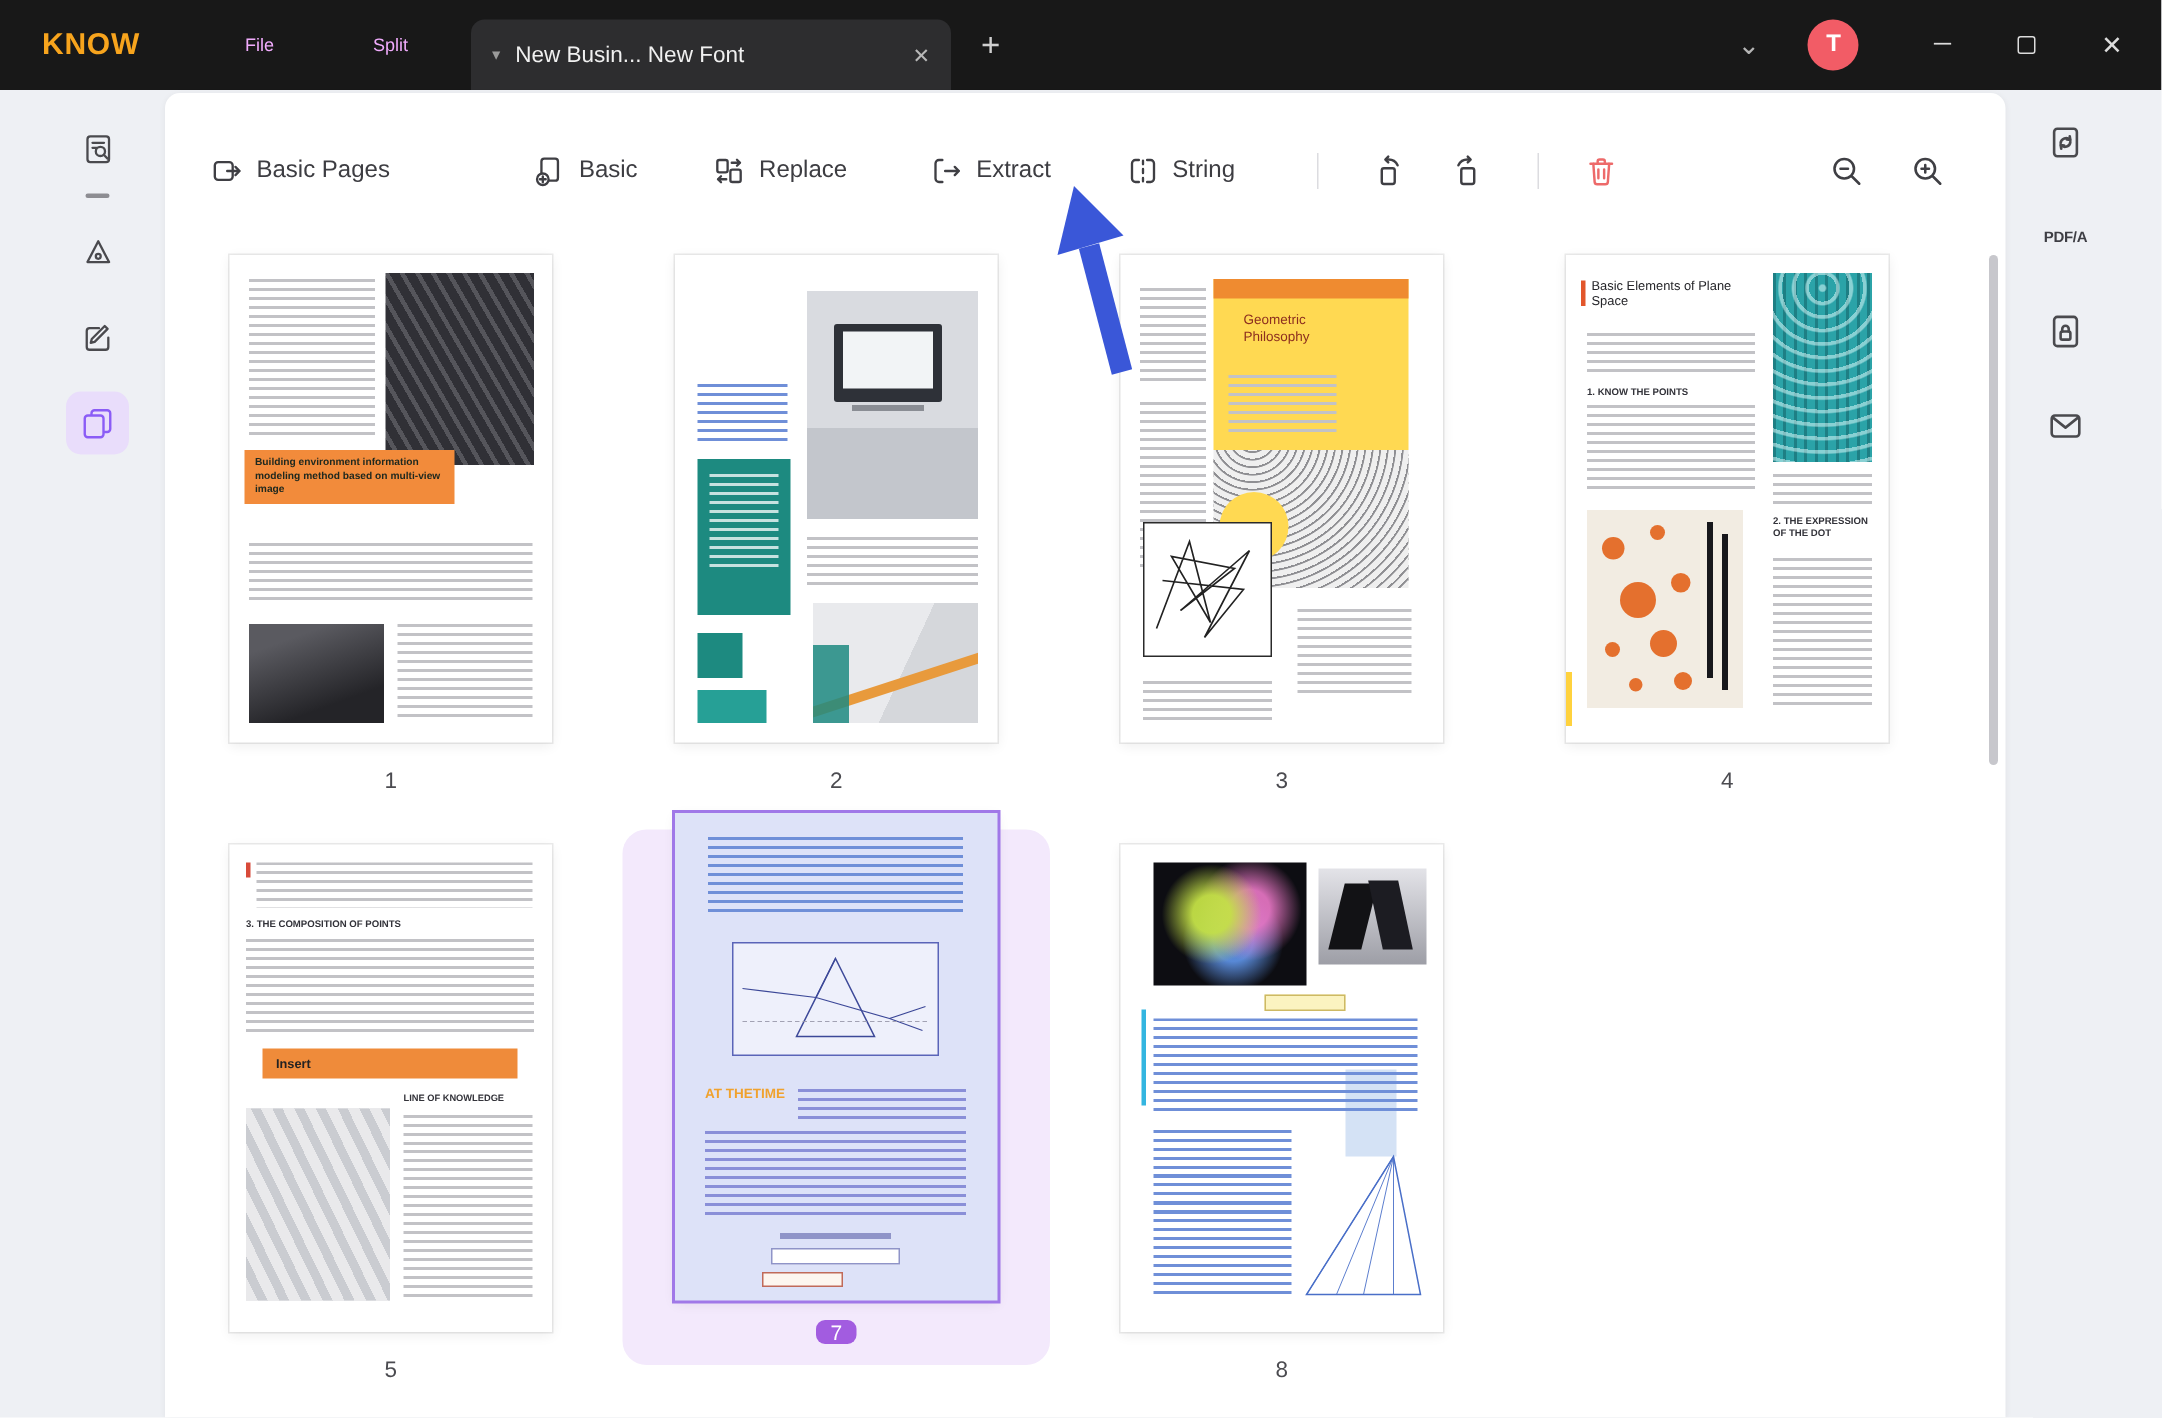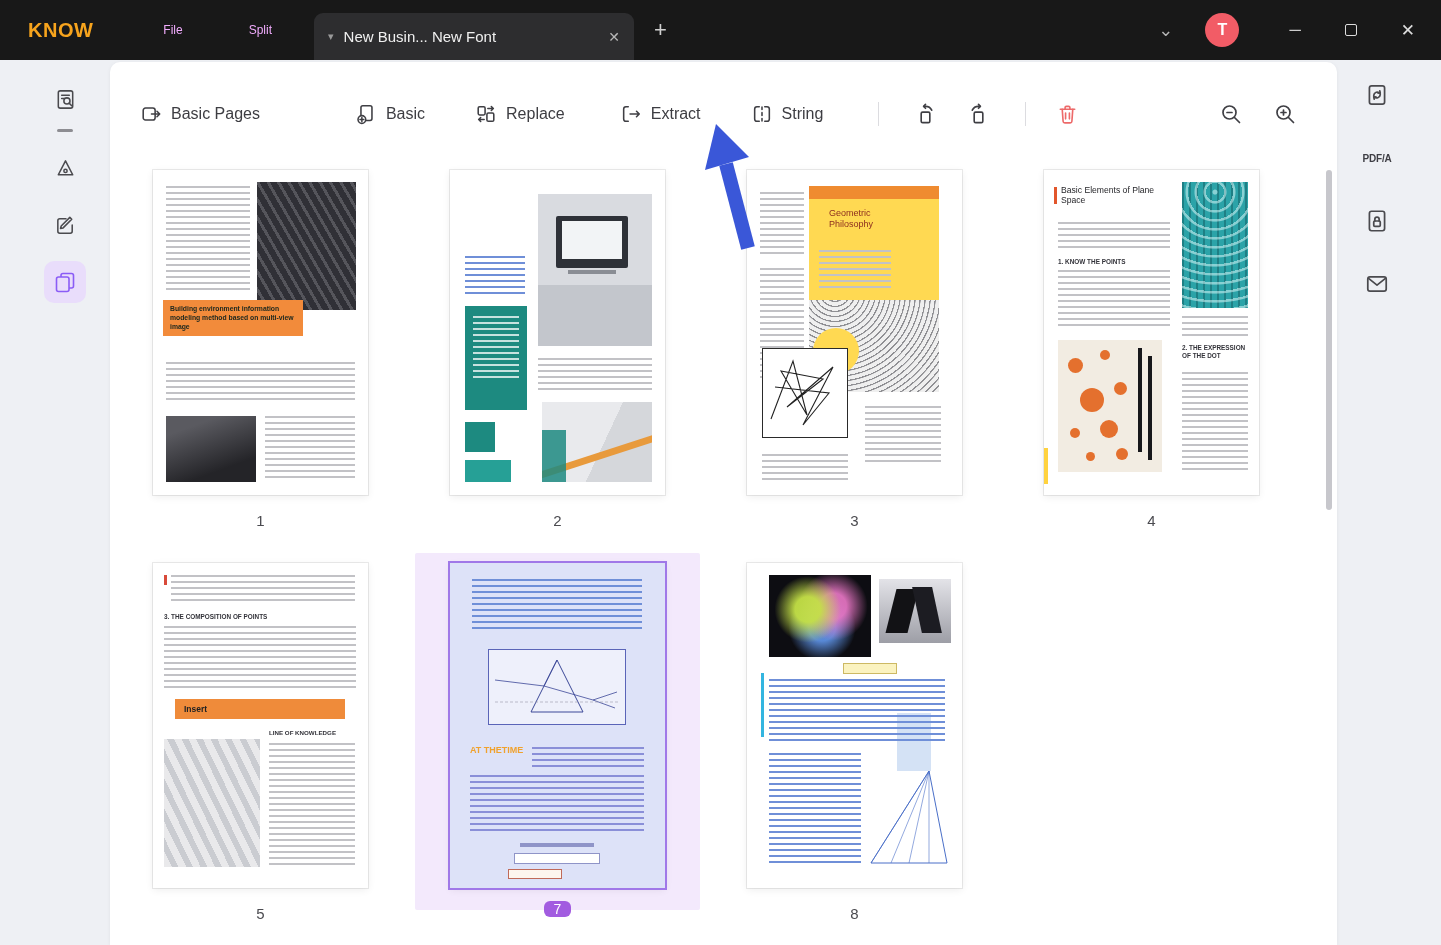--- a/index.html
+++ b/index.html
@@ -45,21 +45,21 @@
   .toolbar { display:flex; align-items:center; height:52px; margin:26px 40px 0 30px; }
   .tbtn { display:flex; align-items:center; gap:9px; color:#3d3d42; font-size:16px; font-weight:500; cursor:default; }
   .tbtn svg, .ibtn svg { stroke:#3f3f44; fill:none; stroke-width:1.7; stroke-linecap:round; stroke-linejoin:round; }
   .ibtn { display:flex; align-items:center; }
   .ibtn.trash svg { stroke:#ed6a6a; }
   .vdiv { width:1px; height:24px; background:#dcdce0; }
 
   
   .grid { position:absolute; left:2px; top:108px; display:grid; grid-template-columns:repeat(4,297px); row-gap:36px; }
   .cell { height:357px; display:flex; flex-direction:column; align-items:center; }
-  .cell.sel { background:#f3e9fc; border-radius:2px; margin:-10px 6px -14px 6px; padding:10px 0 14px; }
+  .cell.sel { background:#f3e9fc; border-radius:16px; margin:-10px 6px -14px 6px; padding:10px 0 14px;justify-content:flex-end; }
   .pagenum { margin-top:17px; font-size:15px; color:#4b4b50; }
   .pagenum.badge { width:27px; height:26px; background:#a25ce0; border-radius:6px; color:#fff; font-size:14px; display:flex; align-items:center; justify-content:center; margin-top:13px; }
 
   .thumb { position:relative; width:215px; height:325px; background:#fff; flex:none; overflow:hidden;
            box-shadow:0 0 0 1px rgba(0,0,0,.08), 0 2px 8px rgba(0,0,0,.07); }
   .thumb.sel7 { background:#dde2f8; box-shadow:0 0 0 2px #a078e8, 0 2px 8px rgba(0,0,0,.07); }
 
   .abs { position:absolute; }
   .tb { background-image:repeating-linear-gradient(180deg,#c2c2c6 0 2px, transparent 2px 6px); }
   .tb.blue { background-image:repeating-linear-gradient(180deg,#6f8fd8 0 2px, transparent 2px 6px); }

